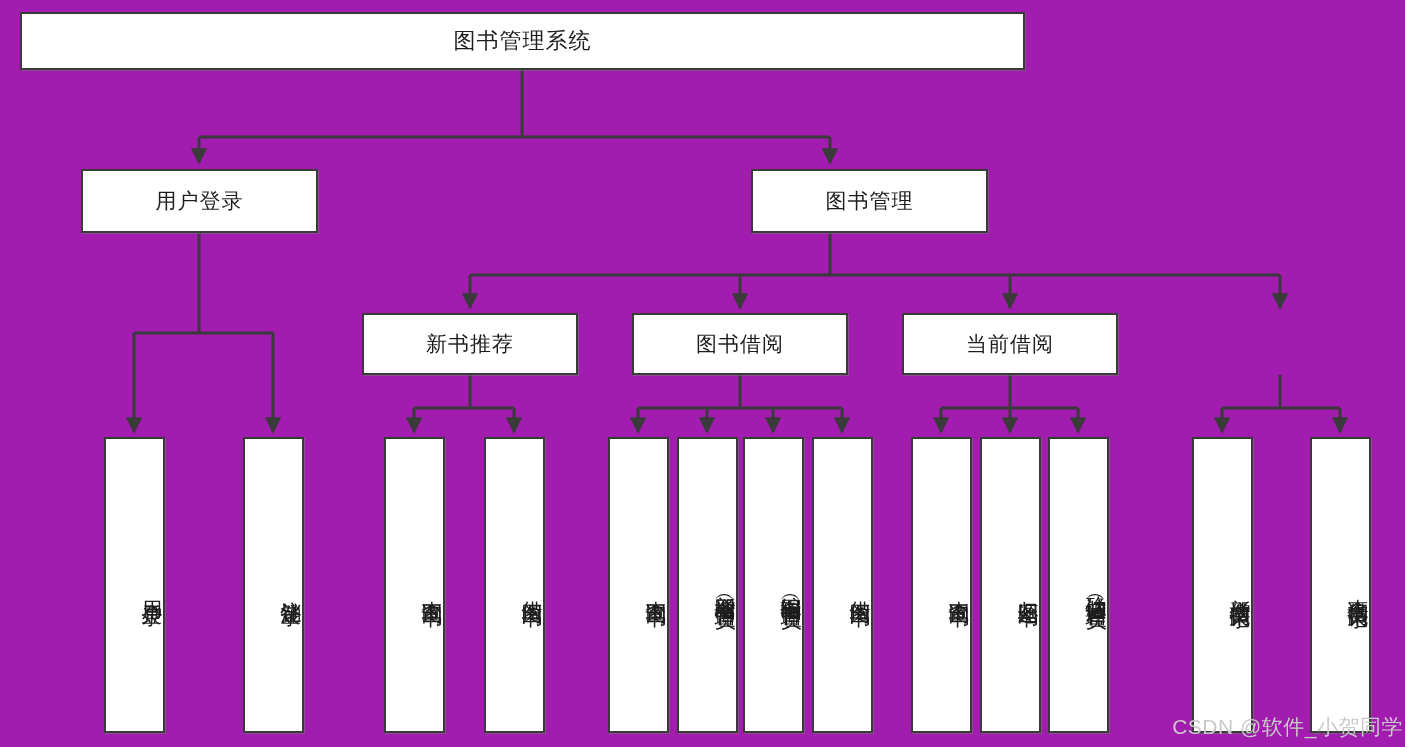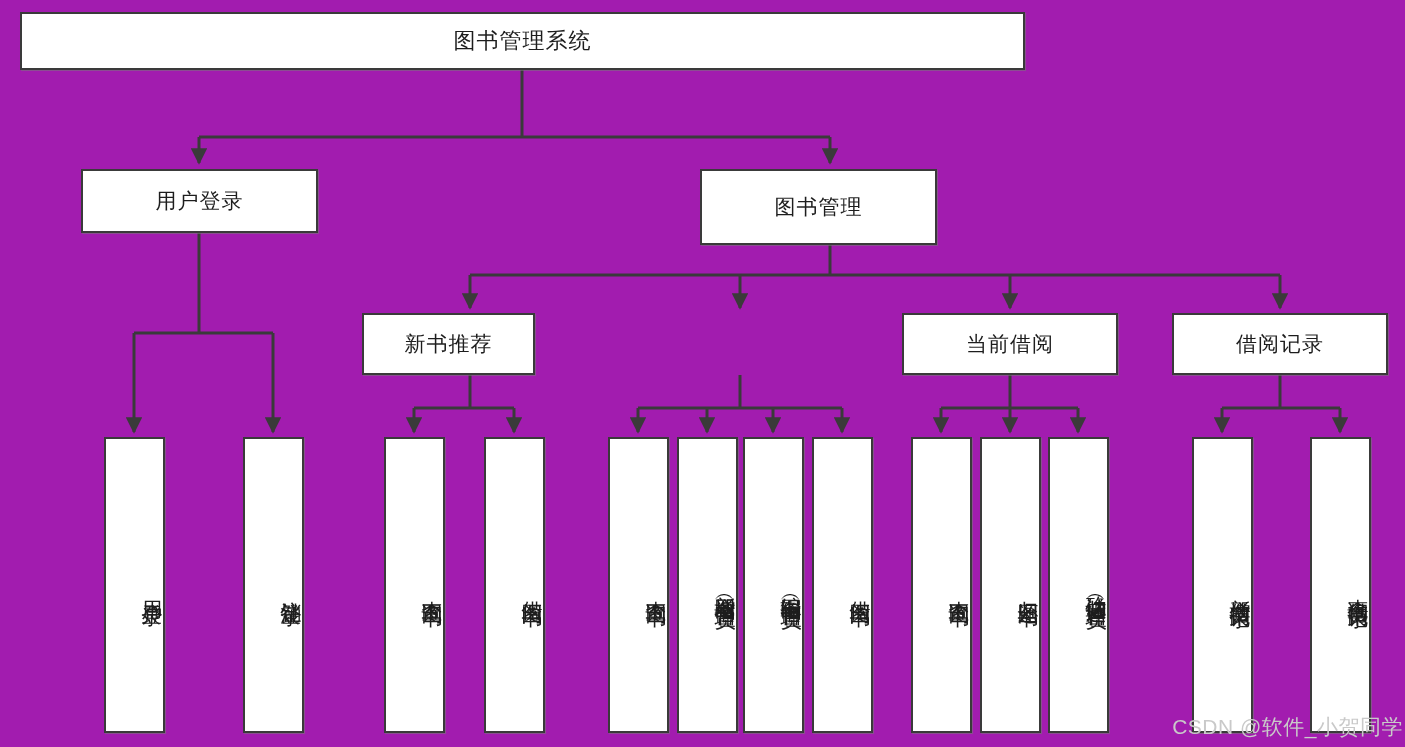--- a/index.html
+++ b/index.html
@@ -101,25 +101,25 @@
       <path d="M 1280 375 L 1280 408"></path>
       <path d="M 1222 408 L 1340 408"></path>
       <path d="M 1222 408 L 1222 432" marker-end="url(#arw)"></path>
       <path d="M 1340 408 L 1340 432" marker-end="url(#arw)"></path>
     </g>
   </svg>
 
   <div class="node horiz root" style="left:20px;top:12px;width:1005px;height:58px;">图书管理系统</div>
 
   <div class="node horiz" style="left:81px;top:169px;width:237px;height:64px;">用户登录</div>
-  <div class="node horiz" style="left:700px;top:169px;width:237px;height:76px;">图书管理</div>
+  <div class="node horiz" style="left:751px;top:169px;width:237px;height:64px;">图书管理</div>
 
-  <div class="node horiz" style="left:362px;top:313px;width:173px;height:62px;">新书推荐</div>
+  <div class="node horiz" style="left:362px;top:313px;width:216px;height:62px;">新书推荐</div>
+  <div class="node horiz" style="left:632px;top:313px;width:216px;height:62px;">图书借阅</div>
   <div class="node horiz" style="left:902px;top:313px;width:216px;height:62px;text-align:center;">当前借阅</div>
-  <div class="node horiz" style="left:1172px;top:313px;width:216px;height:62px;">借阅记录</div>
 
   <div class="node vert" style="left:104px;top:437px;width:61px;height:296px;">用户登录</div>
   <div class="node vert" style="left:243px;top:437px;width:61px;height:296px;">注销登录</div>
 
   <div class="node vert" style="left:384px;top:437px;width:61px;height:296px;">查询图书</div>
   <div class="node vert" style="left:484px;top:437px;width:61px;height:296px;">借阅图书</div>
 
   <div class="node vert" style="left:608px;top:437px;width:61px;height:296px;">查询图书</div>
   <div class="node vert" style="left:677px;top:437px;width:61px;height:296px;">新增图书（管理员）</div>
   <div class="node vert" style="left:743px;top:437px;width:61px;height:296px;">编辑图书（管理员）</div>

